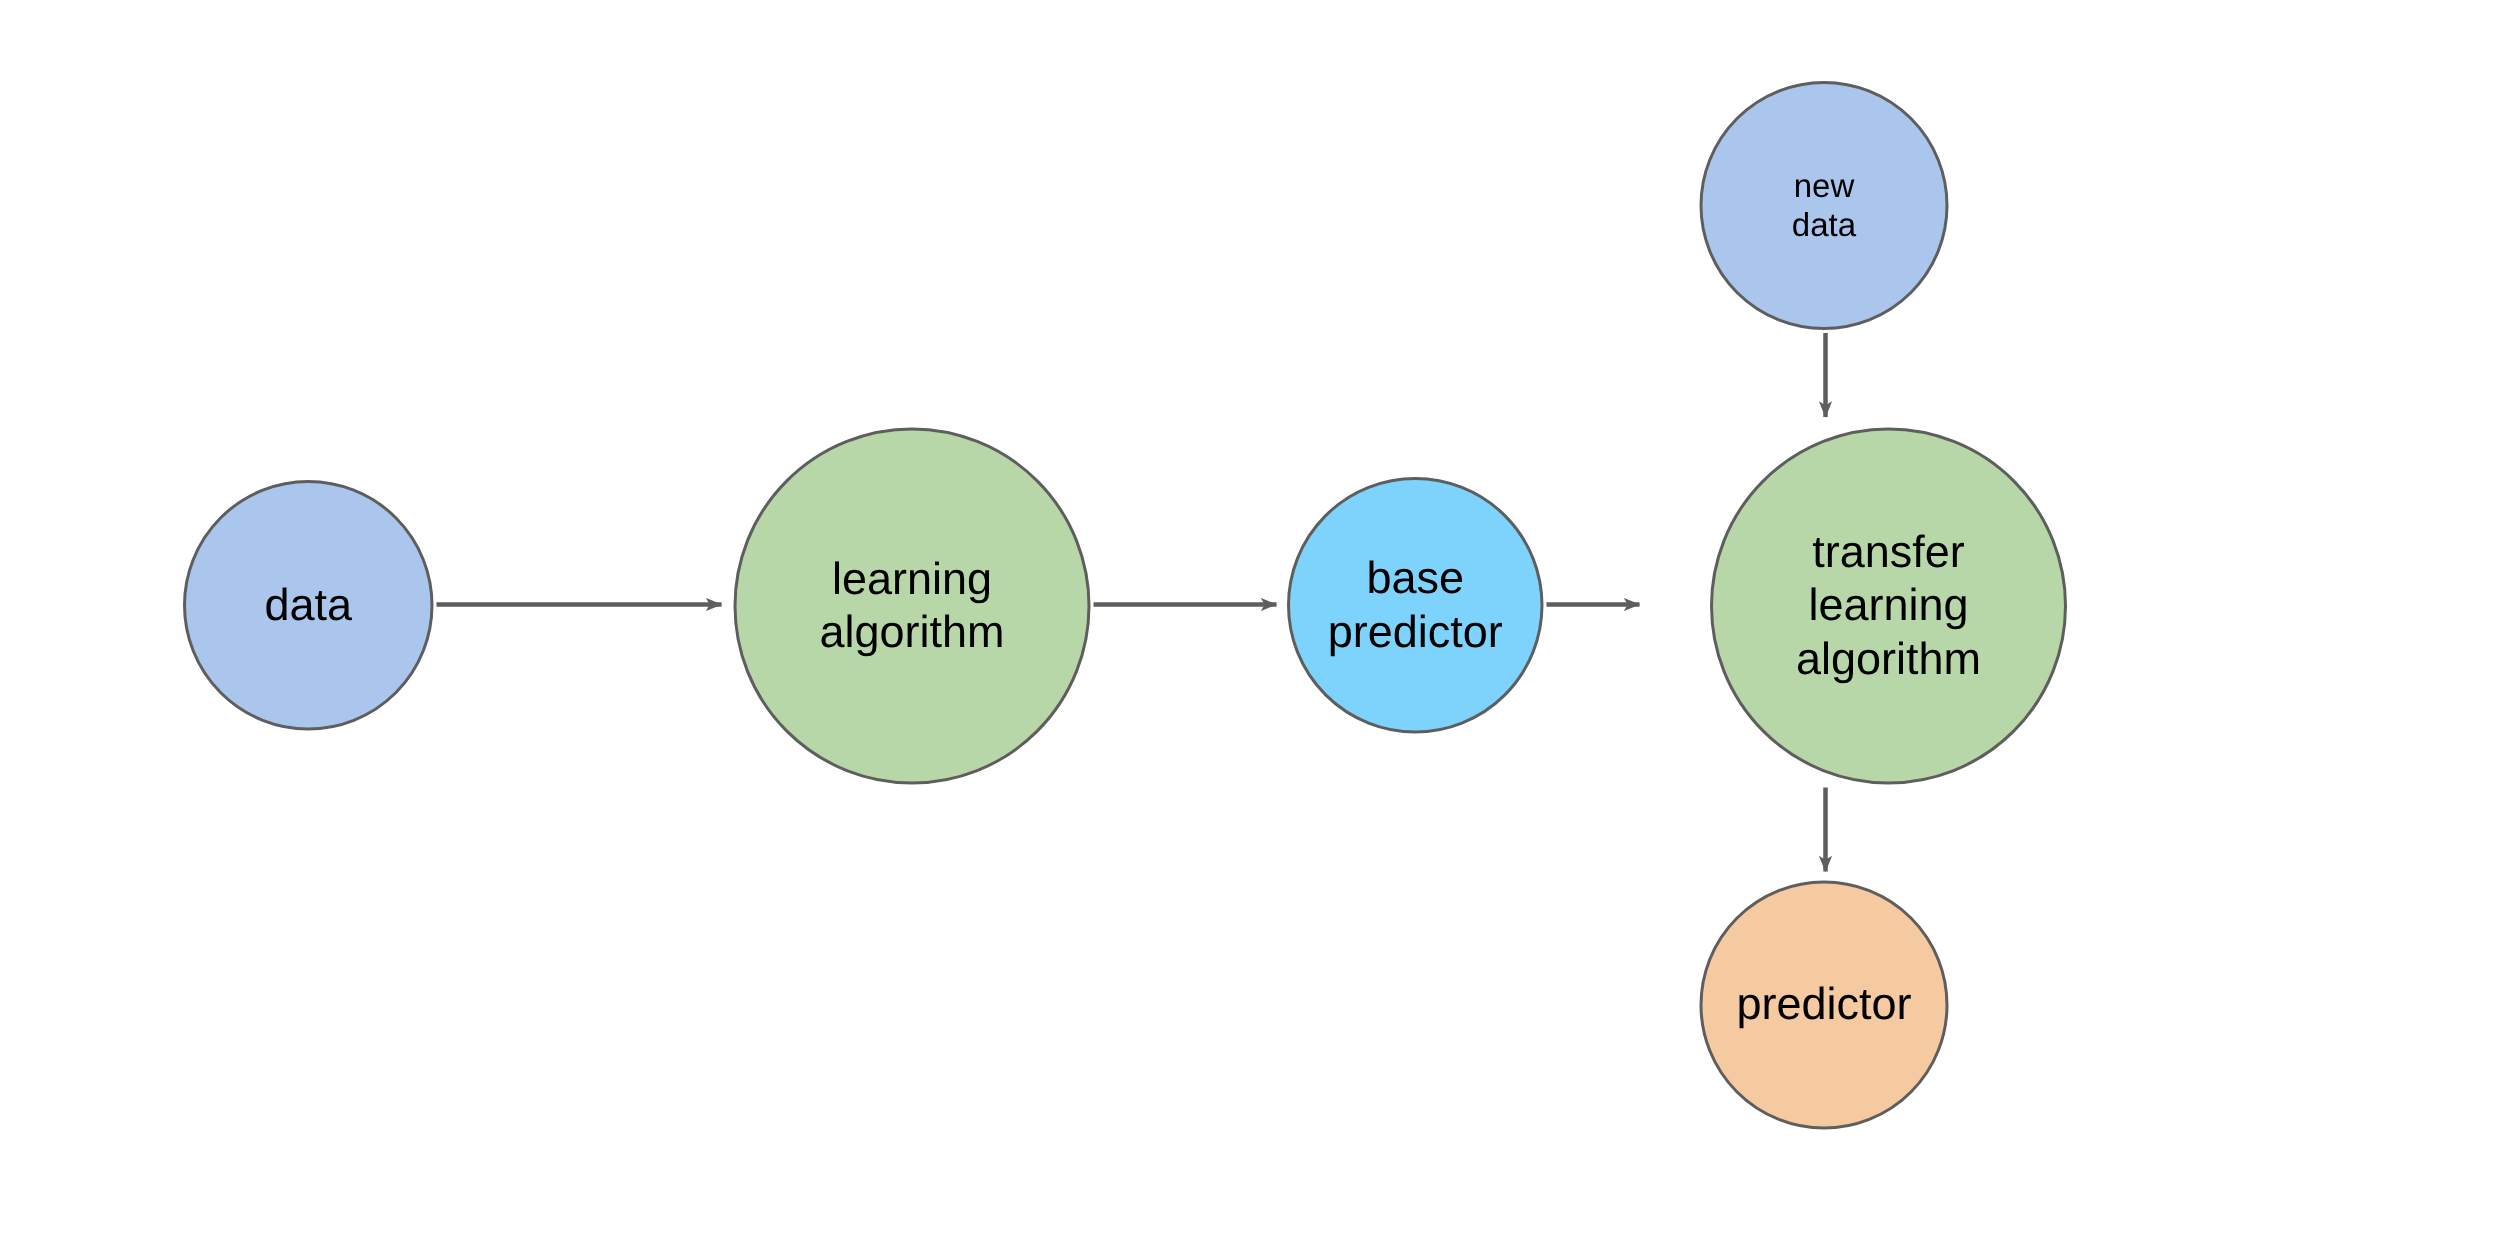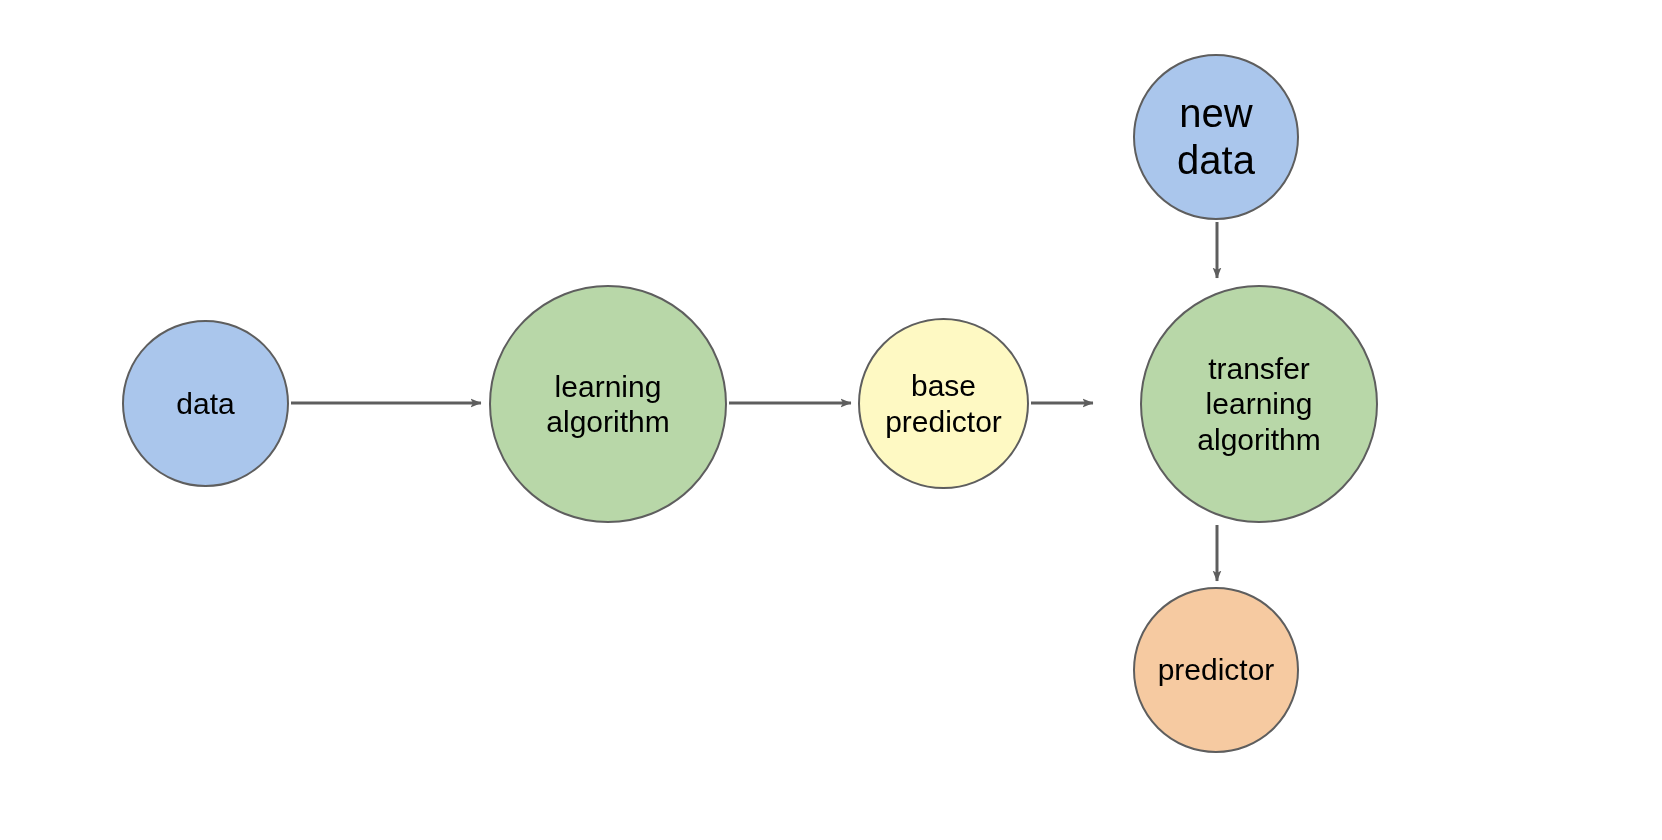--- a/index.html
+++ b/index.html
@@ -37,22 +37,22 @@
     line-height: 1.18;
     z-index: 2;
   }
   .node .label {
     display: block;
     white-space: pre-line;
     padding: 0 4px;
   }
   .n-data        { left: 122px; top: 320px;  width: 167px; height: 167px; background: #aac6ec; font-size: 30px; }
   .n-learning    { left: 489px; top: 285px;  width: 238px; height: 238px; background: #b8d7a8; font-size: 30px; }
-  .n-basepred    { left: 858px; top: 318px;  width: 171px; height: 171px; background: #fef9c3; font-size: 30px; }
-  .n-newdata     { left: 1133px; top: 54px;  width: 166px; height: 166px; background: #aac6ec; font-size: 40px; }
+  .n-basepred    { left: 858px; top: 318px;  width: 171px; height: 171px; background: #7dd3fc; font-size: 30px; }
+  .n-newdata     { left: 1133px; top: 54px;  width: 166px; height: 166px; background: #aac6ec; font-size: 22px; }
   .n-transfer    { left: 1140px; top: 285px; width: 238px; height: 238px; background: #b8d7a8; font-size: 30px; }
   .n-predictor   { left: 1133px; top: 587px; width: 166px; height: 166px; background: #f6caa1; font-size: 30px; }
 </style>
 </head>
 <body>
 
 <div id="canvas">
 
   <svg id="edges" viewBox="0 0 1662 840" width="1662" height="840" xmlns="http://www.w3.org/2000/svg">
     <defs>

